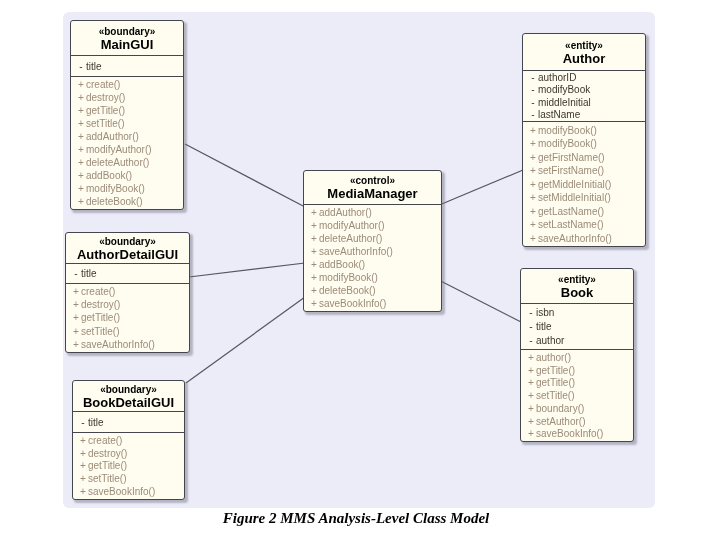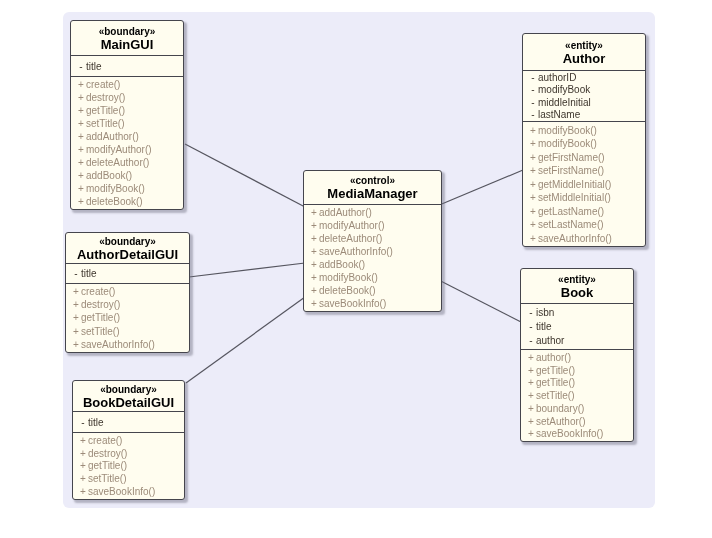--- a/index.html
+++ b/index.html
@@ -344,13 +344,14 @@
           <span class="mark">+</span>
           <span class="mtext">setAuthor()</span>
         </div>
         <div class="row">
           <span class="mark">+</span>
           <span class="mtext">saveBookInfo()</span>
         </div>
       </div>
   </div>
 
+  <div class="caption">Figure 2 MMS Analysis-Level Class Model</div>
 </div>
 
 </body></html>

